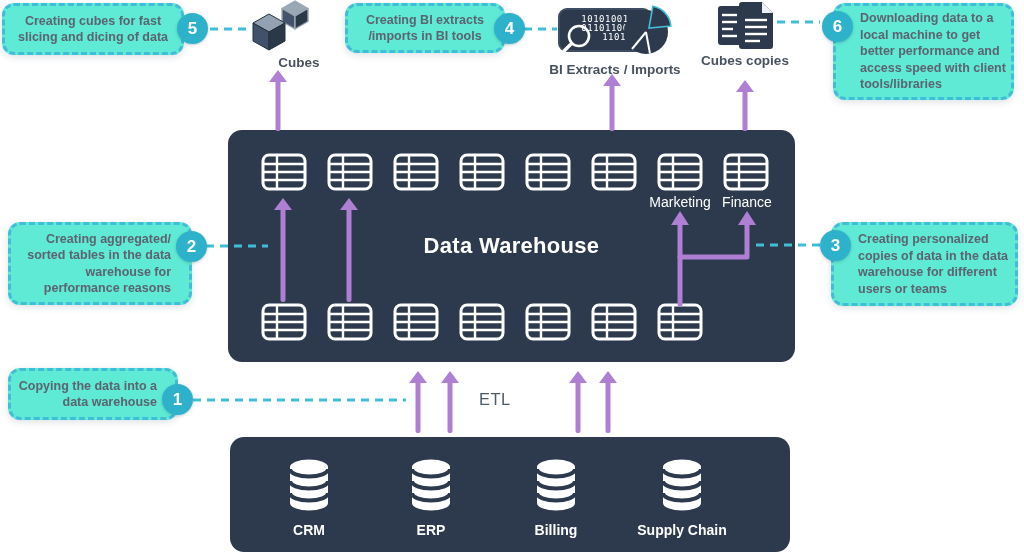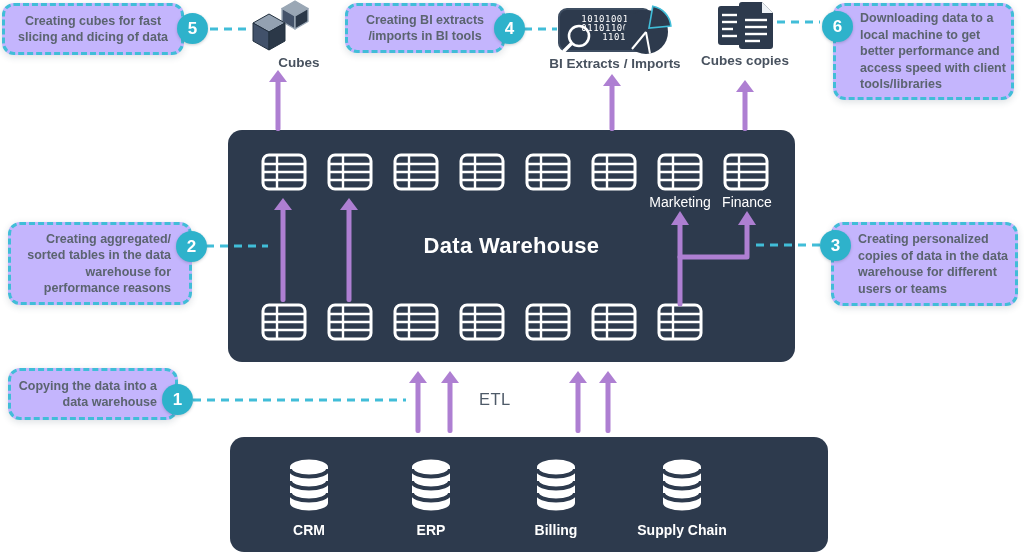--- a/index.html
+++ b/index.html
@@ -14,21 +14,21 @@
 
   
   .tbl-row { position:absolute; display:flex; gap:20px; }
   .tbl { display:block; }
 
   .wh-title { position:absolute; left:0; right:0; top:103px; text-align:center;
     color:#ffffff; font-weight:700; font-size:22px; letter-spacing:.3px; }
   .wh-sub { position:absolute; top:64px; color:#ffffff; font-size:14px; text-align:center; }
 
   
-  .callout { position:absolute; box-sizing:border-box; background:#c4b5fd;
+  .callout { position:absolute; box-sizing:border-box; background:#5eead4;
     border:3px dashed #41bdd8; border-radius:12px;
     box-shadow:0 2px 7px rgba(40,60,80,.16);
     display:flex; align-items:center; color:#5b6470; font-weight:700;
     font-size:12.5px; line-height:1.32; white-space:pre; z-index:4; }
   .callout .txt { width:100%; }
   .ta-c .txt { text-align:center; }
   .ta-r { padding-right:18px; } .ta-r .txt { text-align:right; }
   .ta-l { padding-left:24px; padding-right:4px; } .ta-l .txt { text-align:left; }
 
   .num { position:absolute; width:31px; height:31px; border-radius:50%;
@@ -169,21 +169,21 @@
           <line x1="3" y1="11" x2="43" y2="11" stroke="#fff" stroke-width="2.4"></line>
           <line x1="3" y1="19" x2="43" y2="19" stroke="#fff" stroke-width="2.4"></line>
           <line x1="3" y1="27" x2="43" y2="27" stroke="#fff" stroke-width="2.4"></line>
         </svg>
       </div>
     <div class="wh-title">Data Warehouse</div>
     <div class="wh-sub" style="left:412px; width:80px;">Marketing</div>
     <div class="wh-sub" style="left:484px; width:70px;">Finance</div>
   </div>
 
-  <div class="panel" id="sources" style="left:230px; top:437px; width:560px; height:115px; z-index:1;padding-left:38px;">
+  <div class="panel" id="sources" style="left:230px; top:437px; width:560px; height:115px; z-index:1;">
       <div class="src-item" style="left:19px">
         <svg width="48" height="56" viewBox="0 0 48 56">
           <path d="M5 10 a19 7.5 0 0 1 38 0 v36 a19 7.5 0 0 1 -38 0 z" fill="#fff"></path>
           <path d="M5 12 a19 7.5 0 0 0 38 0" fill="none" stroke="#2d3a4d" stroke-width="4"></path>
           <path d="M5 24 a19 7.5 0 0 0 38 0" fill="none" stroke="#2d3a4d" stroke-width="4"></path>
           <path d="M5 36 a19 7.5 0 0 0 38 0" fill="none" stroke="#2d3a4d" stroke-width="4"></path>
         </svg>
         <div class="src-label">CRM</div>
       </div>
       <div class="src-item" style="left:141px">
@@ -299,21 +299,21 @@
       <circle cx="21" cy="32" r="10" fill="none" stroke="#ffffff" stroke-width="2.6"></circle>
       <line x1="13" y1="40" x2="6" y2="47" stroke="#ffffff" stroke-width="3.4" stroke-linecap="round"></line>
     </g>
     <g transform="translate(88,28)">
       <circle r="22" fill="#2d3a4d"></circle>
       <line x1="0" y1="0" x2="-14" y2="17" stroke="#ffffff" stroke-width="2"></line>
       <line x1="0" y1="0" x2="4" y2="21.6" stroke="#ffffff" stroke-width="2"></line>
       <path d="M3 -4 L6.8 -25.7 A22 22 0 0 1 24.9 -5.9 Z" fill="#2d3a4d" stroke="#41bdd8" stroke-width="1.6"></path>
     </g>
   </svg>
-  <div class="icon-label" style="left:535px; top:56px; width:160px;">BI Extracts / Imports</div>
+  <div class="icon-label" style="left:535px; top:62px; width:160px;">BI Extracts / Imports</div>
 
   <svg class="icon-group" style="left:716px; top:1px;" width="60" height="50" viewBox="0 0 60 50">
     <rect x="2" y="5" width="25" height="39" rx="3" fill="#2d3a4d"></rect>
     <g stroke="#ffffff" stroke-width="2.4">
       <line x1="6" y1="14" x2="21" y2="14"></line>
       <line x1="6" y1="21" x2="21" y2="21"></line>
       <line x1="6" y1="28" x2="17" y2="28"></line>
       <line x1="6" y1="35" x2="21" y2="35"></line>
     </g>
     <path d="M26 1 h20 l11 11 v33 a3 3 0 0 1 -3 3 h-28 a3 3 0 0 1 -3 -3 v-41 a3 3 0 0 1 3 -3 z" fill="#2d3a4d"></path>

